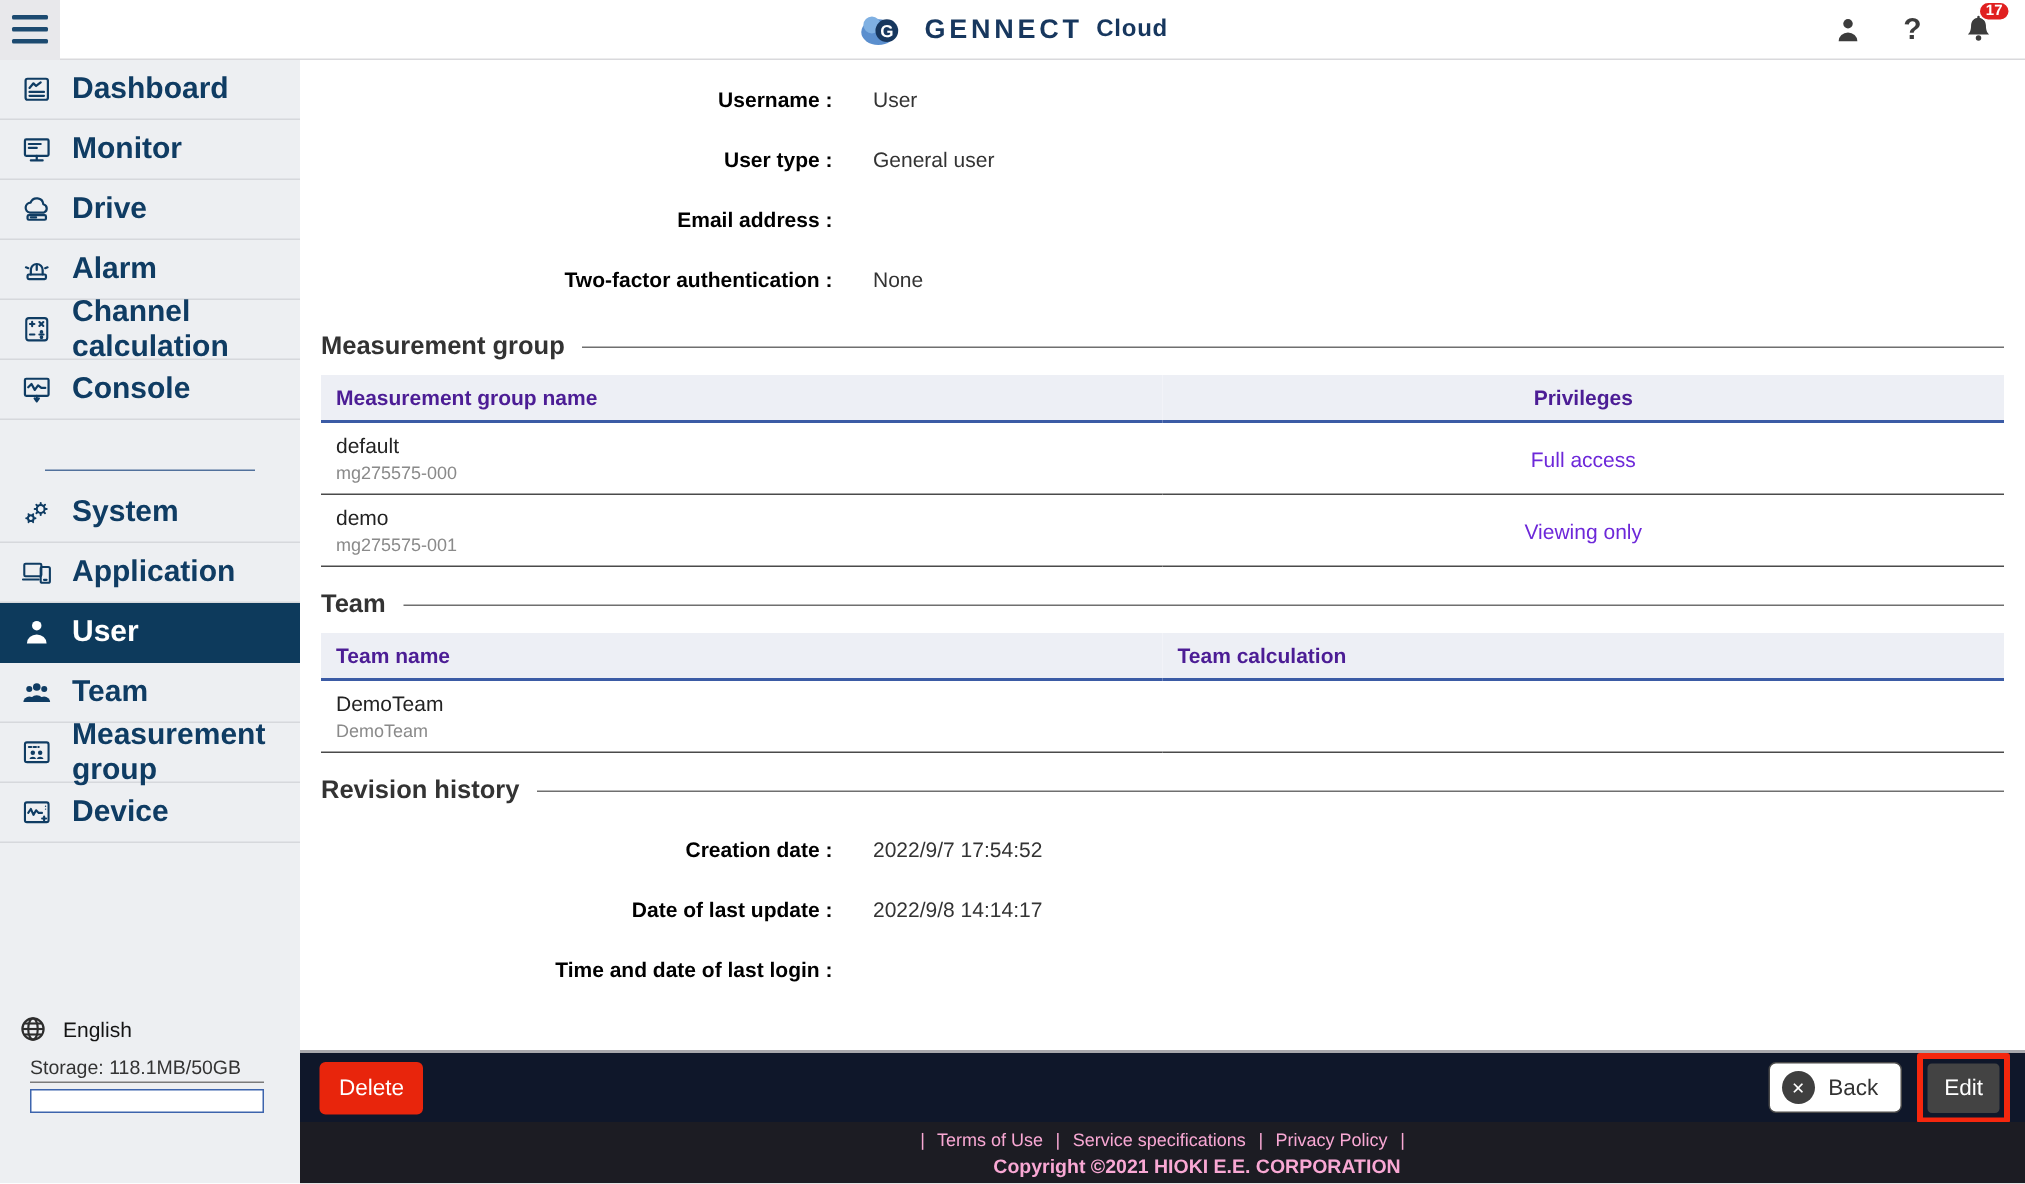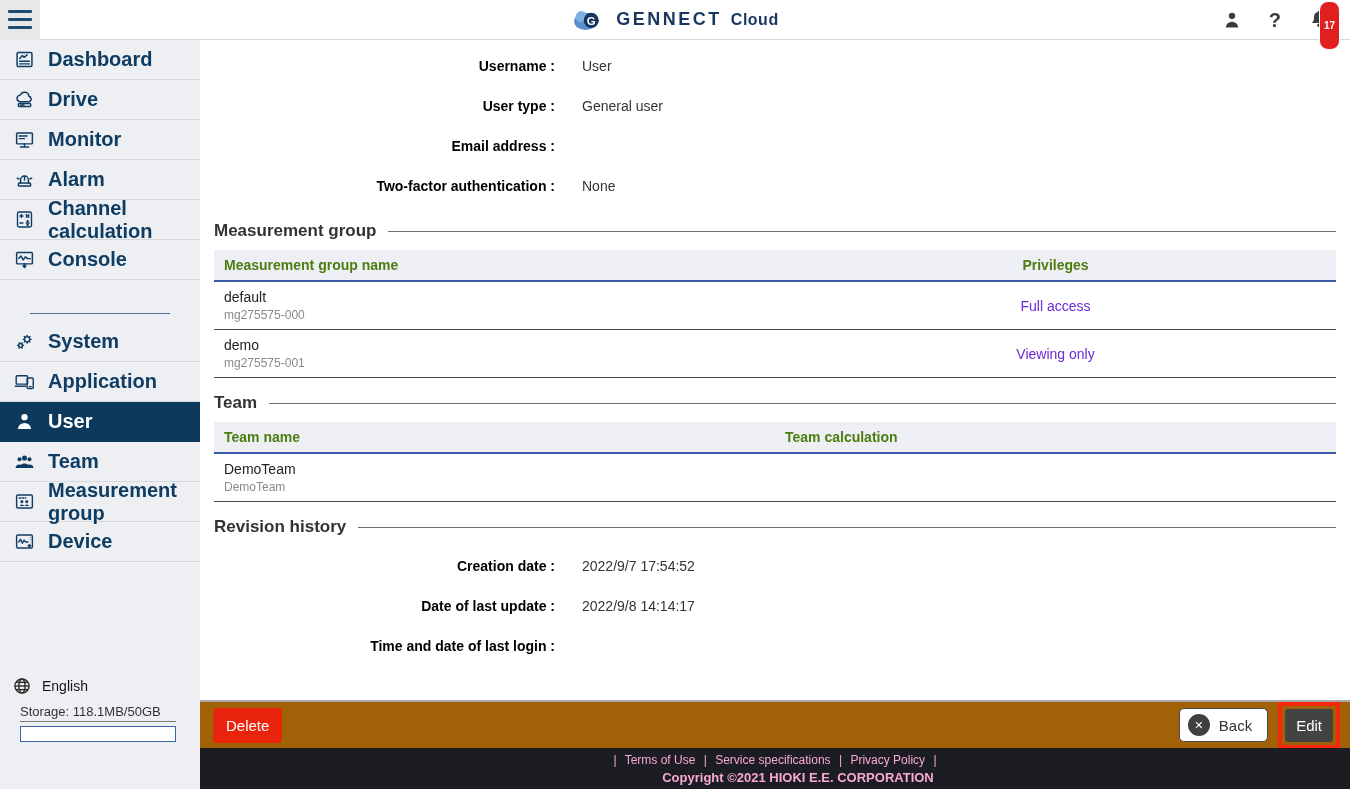--- a/index.html
+++ b/index.html
@@ -12,21 +12,21 @@
   .hamburger { width:40px; height:40px; background:#e8e8eb; display:flex; flex-direction:column;
                justify-content:center; align-items:center; gap:5px; cursor:pointer; }
   .hamburger span { display:block; width:24px; height:3px; background:#1c4a70; border-radius:1px; }
   .logo { position:absolute; left:50%; transform:translateX(-50%); display:flex; align-items:center; gap:9px; }
   .logo-text { font-size:18px; font-weight:bold; color:#17375e; letter-spacing:2.5px; }
   .logo-suffix { font-size:16px; font-weight:600; color:#17375e; letter-spacing:.5px; }
   .header-right { position:absolute; right:20px; top:0; height:40px; display:flex; align-items:center; gap:27px; }
   .help-q { font-size:20px; font-weight:bold; color:#3c3c3c; cursor:pointer; }
   .bell-wrap { position:relative; cursor:pointer; }
   .badge { position:absolute; top:-8px; right:-10px; background:#e02020; color:#fff; font-size:10px;
-           font-weight:bold; border-radius:9px; padding:18px 4px; min-width:12px; text-align:center;
+           font-weight:bold; border-radius:9px; padding:0 4px; min-width:12px; text-align:center;
            border:1px solid #fff; }
 
   
   .sidebar { position:absolute; top:40px; left:0; width:200px; height:749px; background:#edeff2; }
   .nav-item { height:40px; display:flex; align-items:center; padding-left:13px; gap:13px;
               border-bottom:1px solid #d6d8dc; cursor:pointer; }
   .nav-icon { width:22px; height:22px; color:#0f3c63; display:flex; align-items:center; justify-content:center; flex:none; }
   .nav-label { font-size:20px; font-weight:bold; color:#0f3c63; }
   .nav-item.selected { background:#0d3a5c; border-color:#0d3a5c; }
   .nav-item.selected .nav-label, .nav-item.selected .nav-icon { color:#fff; }
@@ -46,30 +46,30 @@
 
   .field-row { display:flex; align-items:center; height:40px; }
   .field-label { width:341px; text-align:right; font-size:14px; font-weight:bold; color:#000000; }
   .field-value { margin-left:27px; font-size:14px; color:#333; }
 
   .section-head { display:flex; align-items:center; margin:15px 0 9px 0; }
   .section-title { font-size:17px; font-weight:bold; color:#333; white-space:nowrap; }
   .section-rule { flex:1; border-top:1px solid #6f6f6f; margin-left:12px; }
 
   table.data-table { width:100%; border-collapse:collapse; }
-  .data-table th { background:#edeff5; font-size:14px; font-weight:bold; color:#4d7c0f;
+  .data-table th { background:#edeff5; font-size:14px; font-weight:bold; color:#4c1d95;
                    padding:7px 10px; border-bottom:2px solid #3b5ba5; text-align:left; width:50%; }
   .data-table th.th-center { text-align:center; }
   .data-table td { border-bottom:1px solid #4a4a4a; padding:7px 10px; vertical-align:middle; }
   .cell-name { font-size:14px; color:#222; }
   .cell-code { font-size:12px; color:#8a8a8a; margin-top:3px; }
   .td-center { text-align:center; font-size:14px; color:#6d28d9; }
 
   
-  .action-bar { height:48px; background:#a16207; border-top:2px solid #a9a9ad;
+  .action-bar { height:48px; background:#0f172a; border-top:2px solid #a9a9ad;
                 display:flex; align-items:center; padding:0 10px 0 13px;justify-content:center; }
   .btn-delete { background:#e8250c; color:#fff; font-size:15px; padding:9px 13px; border:none;
                 border-radius:4px; cursor:pointer; font-family:inherit; }
   .bar-right { margin-left:auto; display:flex; align-items:center; gap:10px; }
   .btn-back { background:#fff; border:1px solid #4a4a4a; border-radius:5px; padding:5px 15px 5px 8px;
               display:flex; align-items:center; gap:9px; font-size:15px; color:#333; cursor:pointer;
               font-family:inherit; }
   .back-x { width:22px; height:22px; border-radius:50%; background:#3f3f3f; color:#fff;
             display:flex; align-items:center; justify-content:center; font-size:11px; flex:none; }
   .edit-annotation { border:4px solid #f5270e; border-radius:2px; padding:3px; }
@@ -137,39 +137,39 @@
           <line x1="6.5" y1="14" x2="17.5" y2="14"></line>
           <line x1="6.5" y1="17" x2="17.5" y2="17"></line>
         </svg>
       </span>
       <span class="nav-label">Dashboard</span>
     </div>
 
     <div class="nav-item">
       <span class="nav-icon">
         <svg width="21" height="21" viewBox="0 0 24 24" fill="none" stroke="currentColor" stroke-width="1.7" stroke-linecap="round" stroke-linejoin="round">
-          <path d="M6.5,14.5 A3.8,3.8 0 0 1 7.3,7 A5,5 0 0 1 17,8.2 A3.3,3.3 0 0 1 17.5,14.5 Z"></path>
-          <rect x="5" y="16.5" width="14" height="3.5" rx="1"></rect>
-          <line x1="7.5" y1="18.2" x2="11.5" y2="18.2"></line>
-        </svg>
-      </span>
-      <span class="nav-label">Drive</span>
-    </div>
-
-    <div class="nav-item">
-      <span class="nav-icon">
-        <svg width="21" height="21" viewBox="0 0 24 24" fill="none" stroke="currentColor" stroke-width="1.7" stroke-linecap="round" stroke-linejoin="round">
           <rect x="3" y="4.5" width="18" height="12.5" rx="1"></rect>
           <line x1="6" y1="8" x2="15" y2="8"></line>
           <line x1="6" y1="11" x2="12" y2="11"></line>
           <line x1="12" y1="17" x2="12" y2="20"></line>
           <line x1="7.5" y1="20.5" x2="16.5" y2="20.5"></line>
         </svg>
       </span>
       <span class="nav-label">Monitor</span>
+    </div>
+
+    <div class="nav-item">
+      <span class="nav-icon">
+        <svg width="21" height="21" viewBox="0 0 24 24" fill="none" stroke="currentColor" stroke-width="1.7" stroke-linecap="round" stroke-linejoin="round">
+          <path d="M6.5,14.5 A3.8,3.8 0 0 1 7.3,7 A5,5 0 0 1 17,8.2 A3.3,3.3 0 0 1 17.5,14.5 Z"></path>
+          <rect x="5" y="16.5" width="14" height="3.5" rx="1"></rect>
+          <line x1="7.5" y1="18.2" x2="11.5" y2="18.2"></line>
+        </svg>
+      </span>
+      <span class="nav-label">Drive</span>
     </div>
 
     <div class="nav-item">
       <span class="nav-icon">
         <svg width="21" height="21" viewBox="0 0 24 24" fill="none" stroke="currentColor" stroke-width="1.7" stroke-linecap="round" stroke-linejoin="round">
           <path d="M7.5,16 v-3.5 a4.5,4.5 0 0 1 9,0 V16"></path>
           <rect x="5" y="16" width="14" height="3.5" rx="1"></rect>
           <line x1="12" y1="8.5" x2="12" y2="12.5"></line>
           <line x1="3.8" y1="10.5" x2="5.6" y2="11.2"></line>
           <line x1="20.2" y1="10.5" x2="18.4" y2="11.2"></line>

